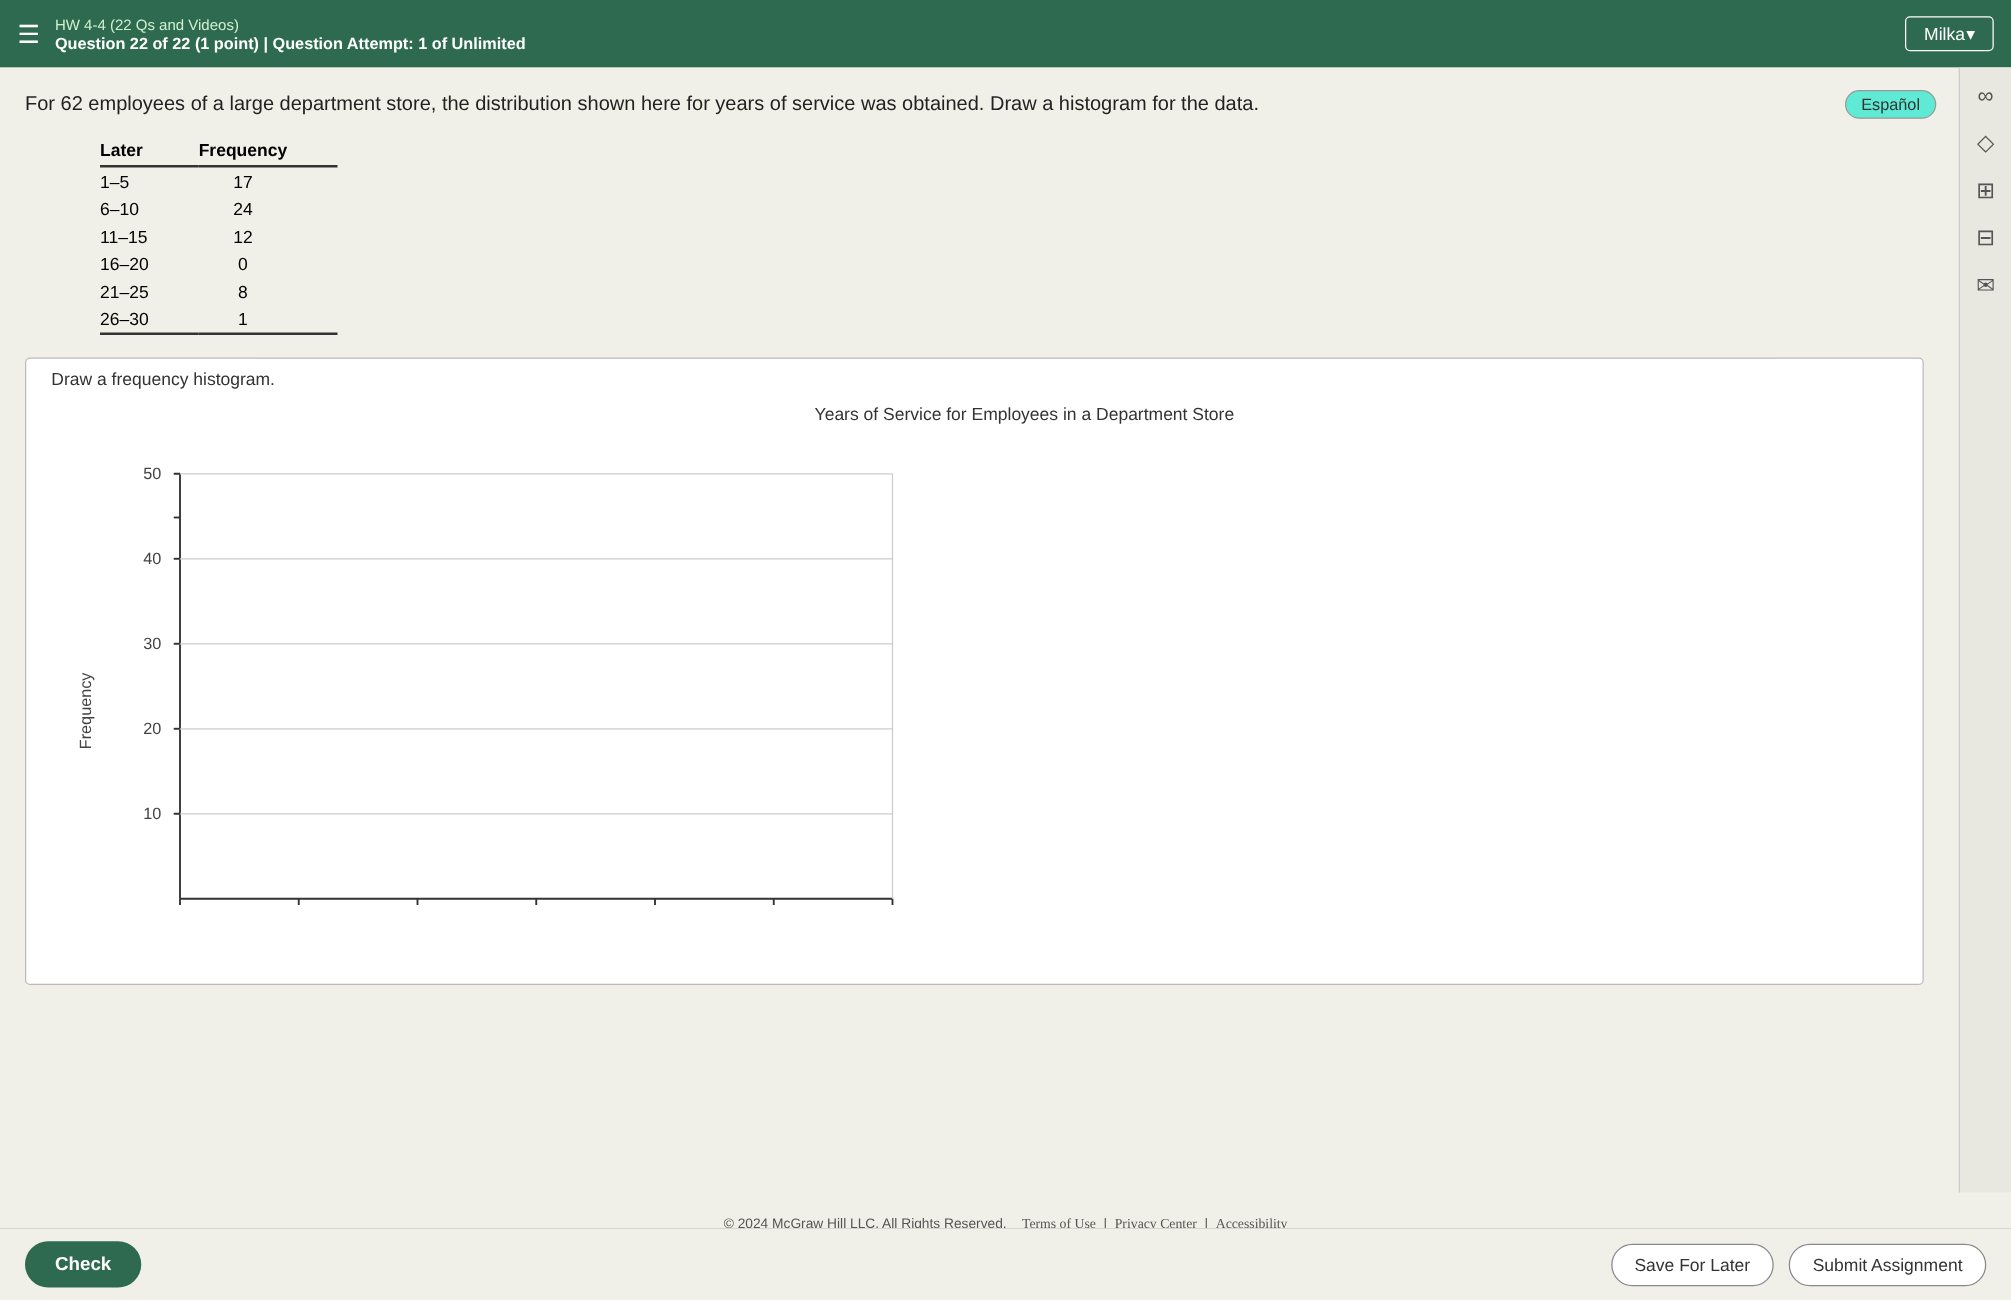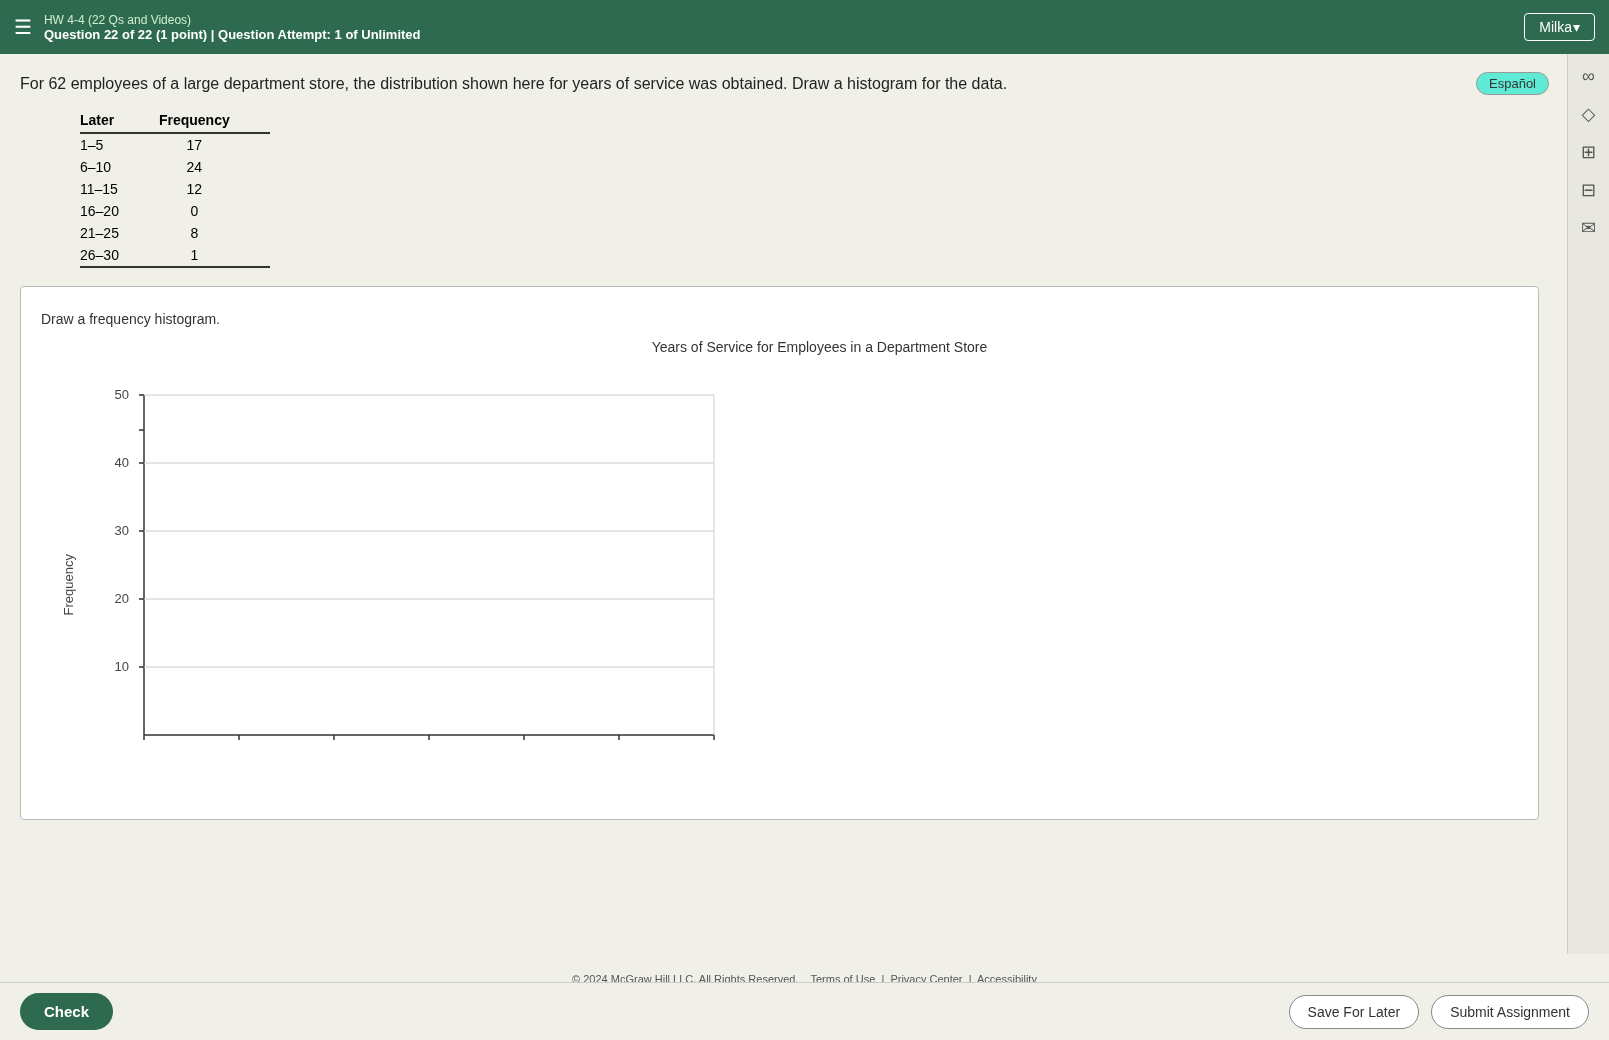--- a/index.html
+++ b/index.html
@@ -137,21 +137,21 @@
       font-size: 13px;
       cursor: pointer;
       color: #333;
     }
 
     
     .draw-area {
       background: white;
       border: 1px solid #bbb;
       border-radius: 4px;
-      padding: 24px 20px;
+      padding: 8px 20px;
       margin-right: 50px;
       position: relative;
     }
     .draw-instruction {
       font-size: 14px;
       color: #333;
       margin-bottom: 12px;
     }
     .chart-title {
       text-align: center;
@@ -241,20 +241,21 @@
       text-align: center;
       font-size: 11px;
       color: #555;
       background: #f0f0e8;
       padding: 3px 0;
     }
     .copyright-link {
       color: #555;
       text-decoration: underline;
       cursor: pointer;
+      font-family: Liberation Serif, serif;
     }
   </style>
 </head>
 <body>
 
 <div class="header">
   <div class="header-left">
     <span class="hamburger-icon">☰</span>
     <div class="header-titles">
       <span class="header-hw-title">HW 4-4 (22 Qs and Videos)</span>

